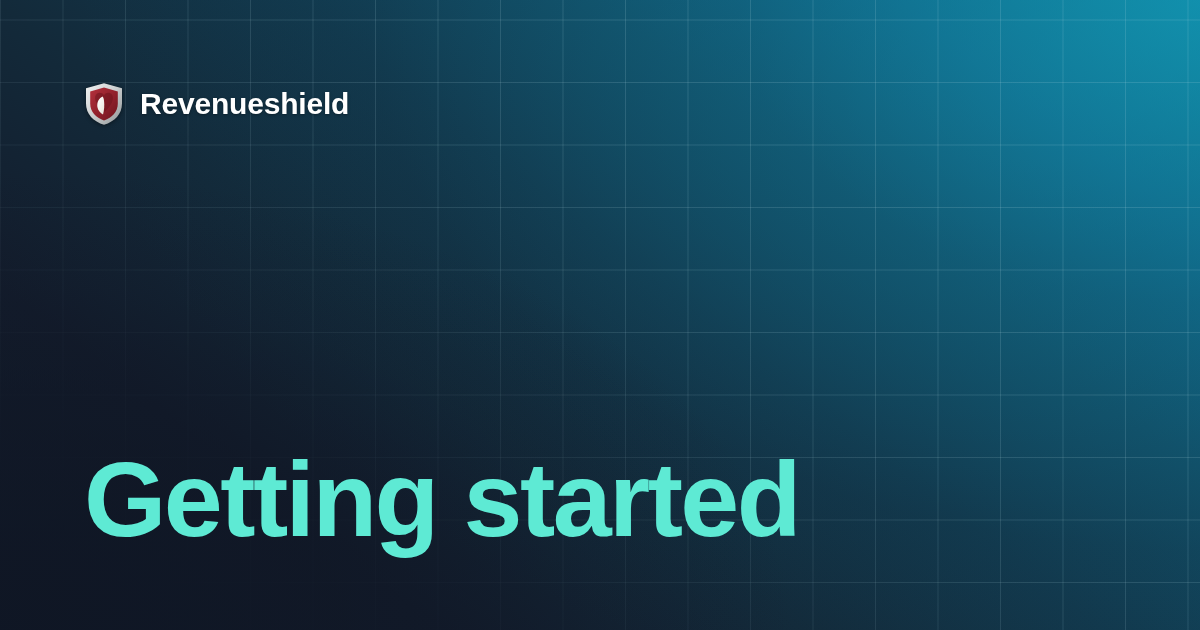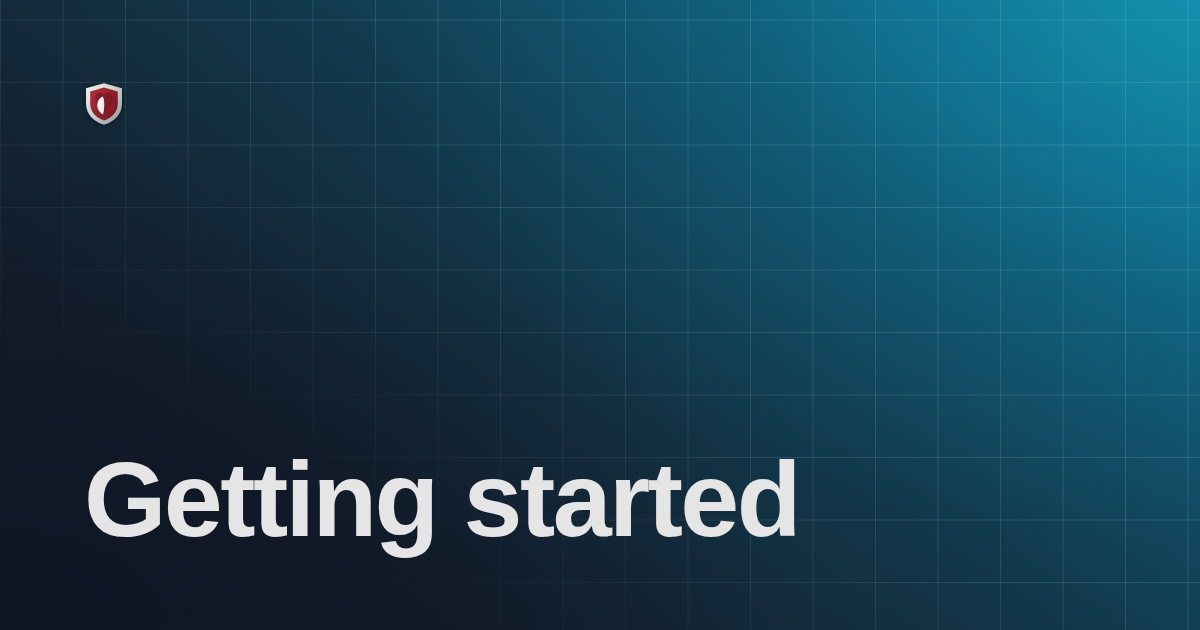--- a/index.html
+++ b/index.html
@@ -100,21 +100,21 @@
     white-space: nowrap;
     text-shadow: 0 1px 3px rgba(0,0,0,0.35);
   }
 
   
   .hero-title {
     position: absolute;
     left: 84px;
     bottom: 76px;
     margin: 0;
-    color: #e5e5e5;
+    color: #5eead4;
     font-size: 106px;
     font-weight: 700;
     line-height: 1.04;
     letter-spacing: -2.6px;
     max-width: 1000px;
     z-index: 5;
   }
 </style>
 </head>
 <body>
@@ -146,17 +146,18 @@
       </defs>
 
       <path d="M20 1.2 L38 6.2 L38 21.5 C38 32.2 30.6 39.6 20 42.8 C9.4 39.6 2 32.2 2 21.5 L2 6.2 Z" fill="url(#shieldMetal)"></path>
 
       <path d="M20 5.6 L33.8 9.4 L33.8 21.4 C33.8 29.8 28.2 35.6 20 38.4 C11.8 35.6 6.2 29.8 6.2 21.4 L6.2 9.4 Z" fill="url(#heartRed)"></path>
 
       <path d="M20 13.2 C17.6 9.6 12.0 10.1 11.2 14.8 C10.4 19.6 14.4 25.6 20 30.4 C25.6 25.6 29.6 19.6 28.8 14.8 C28.0 10.1 22.4 9.6 20 13.2 Z" fill="#6d141d" opacity="0.55"></path>
 
       <path d="M18.6 14.6 C15.2 16.0 12.6 20.2 13.4 25.0 C14.0 28.5 16.4 31.0 19.0 32.6 C20.2 28.6 20.6 23.0 20.0 18.6 C19.7 16.7 19.3 15.4 18.6 14.6 Z" fill="url(#leafLight)"></path>
     </svg>
+    <span class="brand-name">Revenueshield</span>
   </div>
 
   <h1 class="hero-title">Getting started</h1>
 
 </div>
 
 </body></html>

